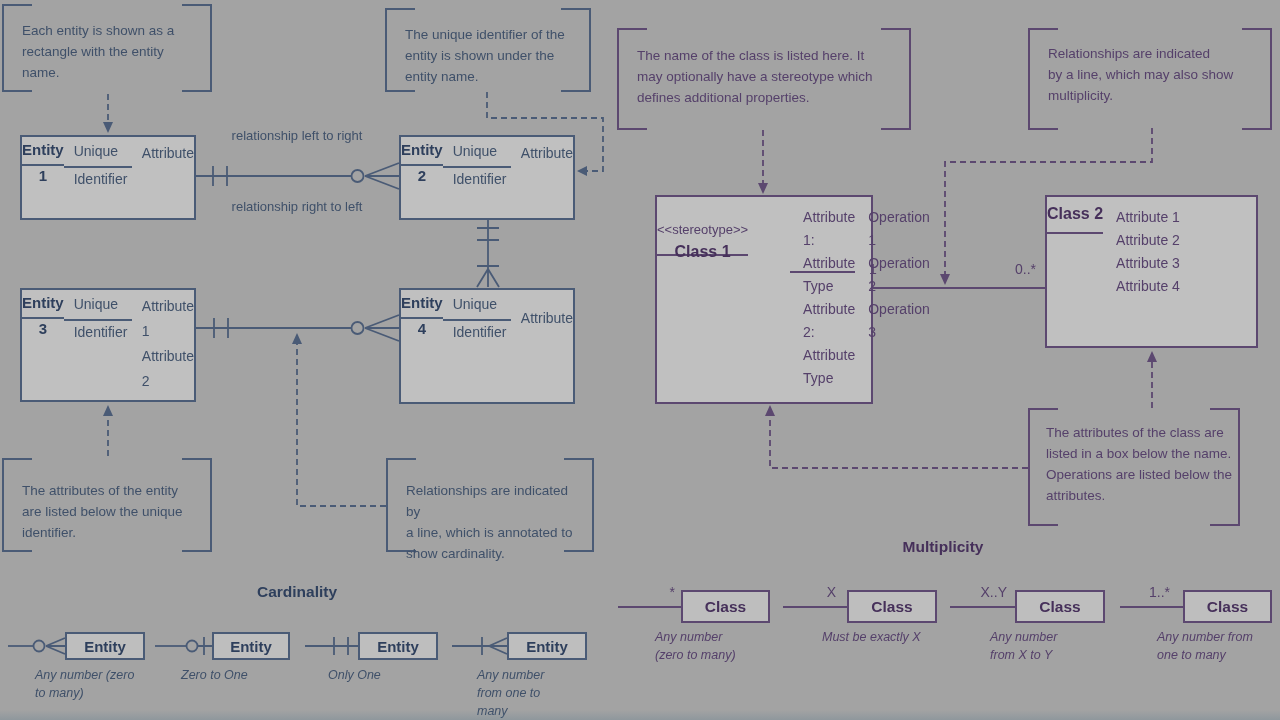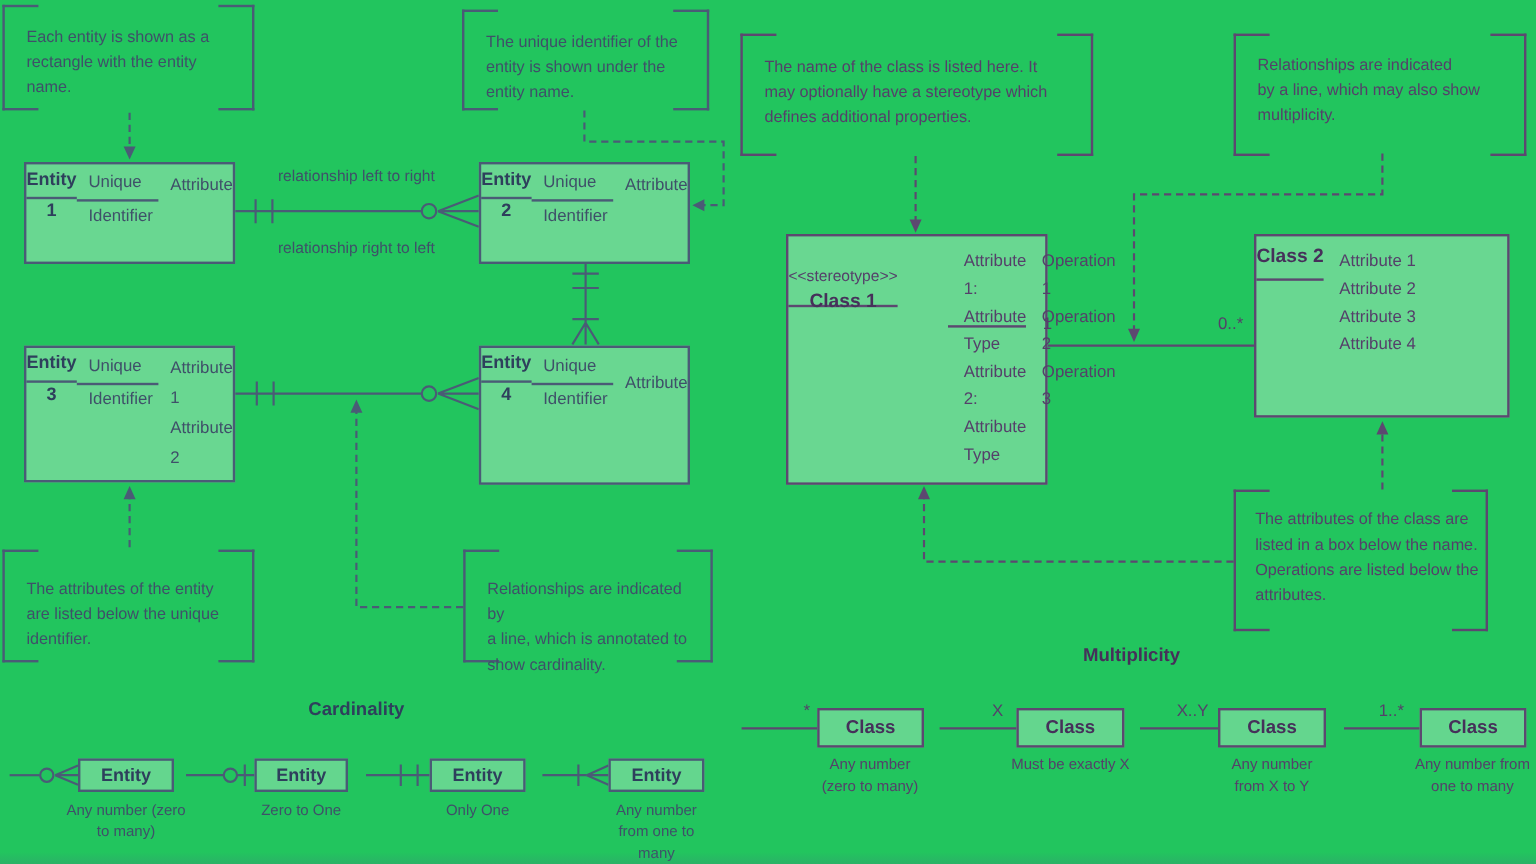--- a/index.html
+++ b/index.html
@@ -5,21 +5,21 @@
   html,body{margin:0;padding:0;background:#888;}
   #stage{
     position:relative;width:1280px;height:720px;overflow:hidden;
     font-family:"Liberation Sans",sans-serif;
     background:
       radial-gradient(95% 75% at -4% -8%, rgba(168,148,212,0.60) 0%, rgba(168,148,212,0) 50%),
       radial-gradient(70% 90% at 102% 6%, rgba(224,150,205,0.55) 0%, rgba(224,150,205,0) 55%),
       radial-gradient(80% 80% at 104% 104%, rgba(222,150,200,0.40) 0%, rgba(222,150,200,0) 52%),
       radial-gradient(70% 70% at 6% 104%, rgba(180,215,238,0.55) 0%, rgba(180,215,238,0) 55%),
       linear-gradient(100deg,#cfcdea 0%,#dae2f2 28%,#e0e4f2 46%,#e9d6ec 63%,#edccе7 78%,#eac4e3 100%);
-    background-color:#22c55e;
+    background-color:#a3a3a3;
   }
   #stage::after{content:"";position:absolute;left:0;right:0;bottom:0;height:10px;
     background:linear-gradient(to top,rgba(70,110,135,0.22),rgba(70,110,135,0));pointer-events:none;}
   .abs{position:absolute;box-sizing:border-box;}
   svg.overlay{position:absolute;left:0;top:0;pointer-events:none;}
   
   .er-s{stroke:var(--er-line,#4a5b76);fill:none;stroke-width:1.8;}
   .uml-s{stroke:var(--uml-line,#5c4870);fill:none;stroke-width:1.8;}
   .dash{stroke-dasharray:6 4;}
   .er-f{fill:var(--er-line,#4a5b76);stroke:none;}
@@ -47,21 +47,21 @@
   .c-name.solo{line-height:33px;}
   .c-list{padding:9px 0 0 13px;font-size:14px;line-height:23px;}
   .c-mid{border-bottom:2px solid var(--uml-line,#5c4870);margin-left:42px;}
   
   .lbl{font-size:13px;color:var(--er-text,#3f5069);text-align:center;}
   .sec-title{font-weight:bold;font-size:15.5px;text-align:center;color:var(--er-heading,#2e3f5c);}
   .sec-title.uml{color:var(--uml-heading,#46305a);}
   .mini{border:2px solid var(--er-line,#4a5b76);background:rgba(255,255,255,0.30);
         text-align:center;font-weight:bold;font-size:15px;color:var(--er-heading,#2e3f5c);}
   .mini.uml{border-color:var(--uml-line,#5c4870);color:var(--uml-heading,#46305a);}
-  .caption{font-size:12.5px;line-height:18px;text-align:center;white-space:pre-line;color:var(--er-text,#3f5069);}
+  .caption{font-size:12.5px;line-height:18px;text-align:left;white-space:pre-line;color:var(--er-text,#3f5069);font-style:italic;}
   .caption.uml{color:var(--uml-text,#55406a);}
   .mult-lbl{font-size:14px;color:var(--uml-text,#55406a);text-align:right;}
 </style>
 </head>
 <body>
 
 <div id="stage">
 
   <svg class="overlay" width="1280" height="720" viewBox="0 0 1280 720">
 
@@ -177,21 +177,21 @@
       <div>Attribute 1</div>
       <div>Attribute 2</div>
     </div>
   </div>
   <div class="abs box" style="left:399px;top:288px;width:176px;height:116px;">
     <div class="e-title">Entity 4</div>
     <div class="e-row">Unique Identifier</div>
     <div class="e-attrs tall"><span>Attribute</span></div>
   </div>
 
-  <div class="abs lbl" style="left:197px;top:139px;width:200px;">relationship left to right</div>
+  <div class="abs lbl" style="left:197px;top:128px;width:200px;">relationship left to right</div>
   <div class="abs lbl" style="left:197px;top:199px;width:200px;">relationship right to left</div>
 
   <div class="abs sec-title" style="left:197px;top:583px;width:200px;">Cardinality</div>
 
   <div class="abs mini" style="left:65px;top:632px;width:80px;height:28px;line-height:25px;">Entity</div>
   <div class="abs mini" style="left:212px;top:632px;width:78px;height:28px;line-height:25px;">Entity</div>
   <div class="abs mini" style="left:358px;top:632px;width:80px;height:28px;line-height:25px;">Entity</div>
   <div class="abs mini" style="left:507px;top:632px;width:80px;height:28px;line-height:25px;">Entity</div>
 
   <div class="abs caption" style="left:35px;top:666px;width:140px;">Any number (zero

